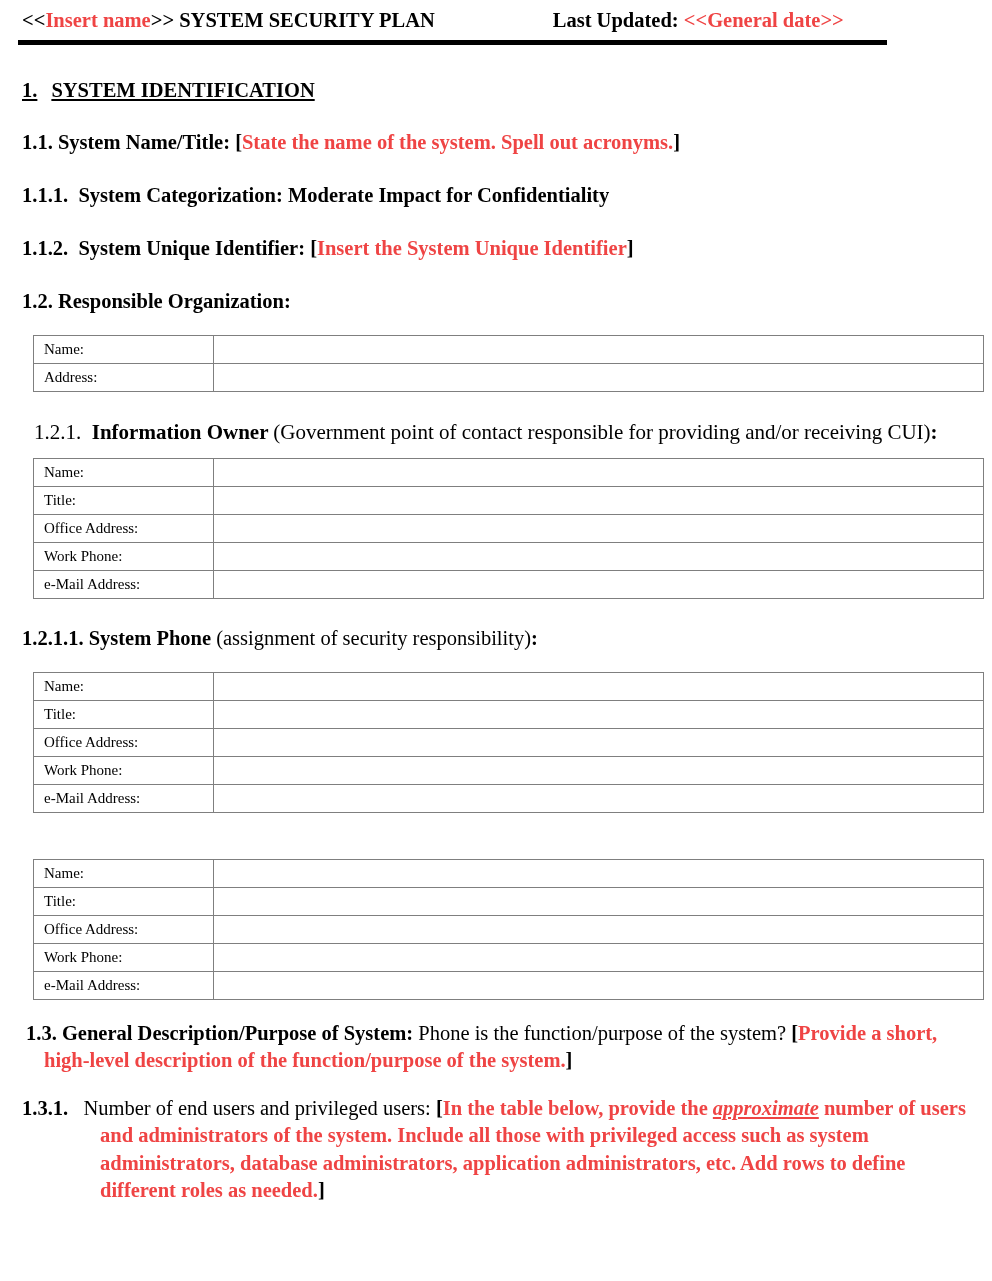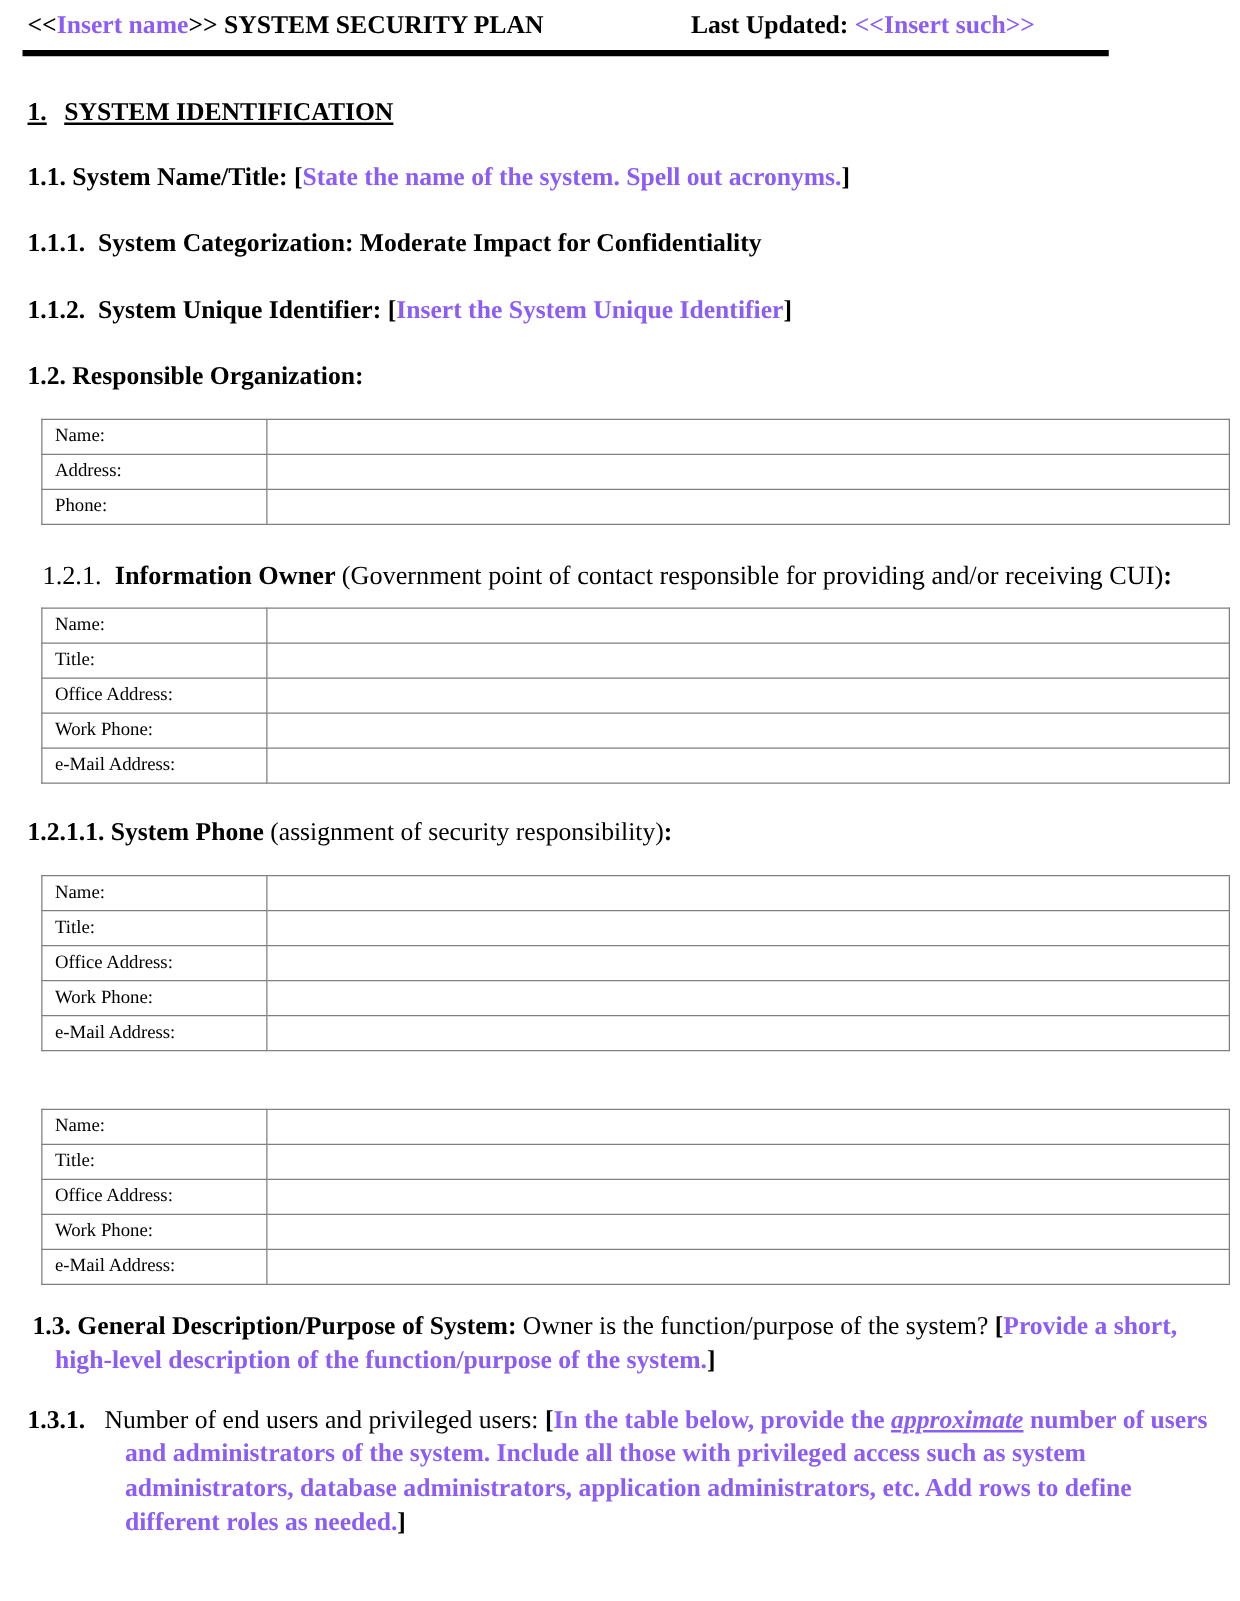--- a/index.html
+++ b/index.html
@@ -36,21 +36,21 @@
     white-space: nowrap;
     margin-left: 118px;
   }
   .hdr-rule {
     height: 5px;
     background: #000000;
     margin: 6px 0 0 0;
     width: 869px;
   }
 
-  .red { color: #8b5cf6; }
+  .red { color: #ef4444; }
   .blk { color: #000000; }
   .b   { font-weight: bold; }
   .n   { font-weight: normal; }
   .iu  { font-style: italic; text-decoration: underline; text-align: right; }
 
   h1.sec {
     font-size: 20.5px;
     font-weight: bold;
     margin: 0;
     padding: 0 0 0 4px;
@@ -126,21 +126,21 @@
   table.fieldtable td.lbl { width: 169px; white-space: nowrap; }
   table.fieldtable td.val { width: 759px; }
 </style>
 </head>
 <body>
 
 <div class="page">
 
   <div class="doc-header">
     <span class="left"><span class="blk">&lt;&lt;</span><span class="red">Insert name</span><span class="blk">&gt;&gt;</span><span class="blk"> SYSTEM SECURITY PLAN</span></span>
-    <span class="right"><span class="blk">Last Updated:  </span><span class="red">&lt;&lt;</span><span class="red">Insert such</span><span class="red">&gt;&gt;</span></span>
+    <span class="right"><span class="blk">Last Updated:  </span><span class="red">&lt;&lt;</span><span class="red">General date</span><span class="red">&gt;&gt;</span></span>
   </div>
   <div class="hdr-rule"></div>
 
   <div class="gap-lg"></div>
 
   <h1 class="sec"><span class="num">1.</span><span class="ttl">SYSTEM IDENTIFICATION</span></h1>
 
   <div class="gap-md"></div>
 
   <p class="para"><span class="blk">1.1. System Name/Title: </span><span class="blk">[</span><span class="red">State the name of the system.  Spell out acronyms.</span><span class="blk">]</span></p>
@@ -162,24 +162,20 @@
   <table class="fieldtable">
     <tbody>
       <tr>
         <td class="lbl">Name:</td>
         <td class="val"></td>
       </tr>
       <tr>
         <td class="lbl">Address:</td>
         <td class="val"></td>
       </tr>
-      <tr>
-        <td class="lbl">Phone:</td>
-        <td class="val"></td>
-      </tr>
     </tbody>
   </table>
 
   <div class="gap-md"></div>
 
   <p class="hang-121"><span class="lead">1.2.1.</span>&nbsp;&nbsp;<span class="b">Information Owner </span><span class="n">(Government point of contact responsible for providing and/or receiving CUI)</span><span class="b">:</span></p>
 
   <div class="gap-xs"></div>
 
   <table class="fieldtable">
@@ -263,19 +259,19 @@
       </tr>
       <tr>
         <td class="lbl">e-Mail Address:</td>
         <td class="val"></td>
       </tr>
     </tbody>
   </table>
 
   <div class="gap-sm"></div>
 
-  <p class="hang-13"><span class="blk b">1.3. General Description/Purpose of System:  </span><span class="blk n">Owner is the function/purpose of the system?  </span><span class="blk b">[</span><span class="red b">Provide a short, high-level description of the function/purpose of the system.</span><span class="blk b">]</span></p>
+  <p class="hang-13"><span class="blk b">1.3. General Description/Purpose of System:  </span><span class="blk n">Phone is the function/purpose of the system?  </span><span class="blk b">[</span><span class="red b">Provide a short, high-level description of the function/purpose of the system.</span><span class="blk b">]</span></p>
 
   <div class="gap-sm"></div>
 
   <p class="hang-131"><span class="blk b">1.3.1.</span>&nbsp;&nbsp;&nbsp;<span class="blk n">Number of end users and privileged users: </span><span class="blk b">[</span><span class="red b">In the table below, provide the </span><span class="red b iu">approximate</span><span class="red b"> number of users and administrators of the system.  Include all those with privileged access such as system administrators, database administrators, application administrators, etc.  Add rows to define different roles as needed.</span><span class="blk b">]</span></p>
 
 </div>
 
 </body></html>

